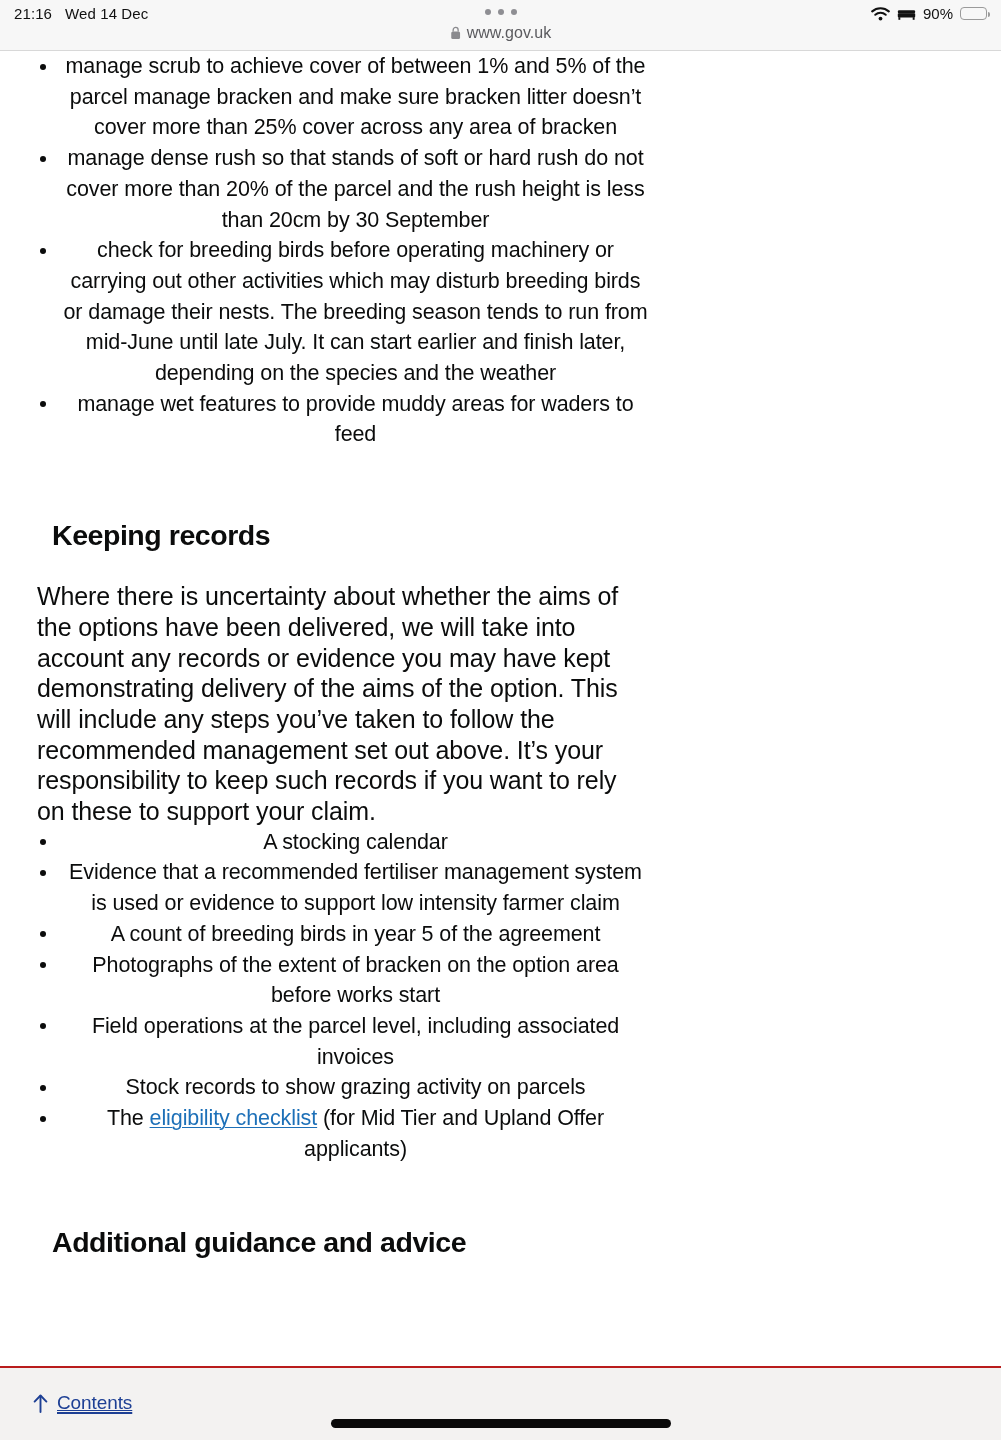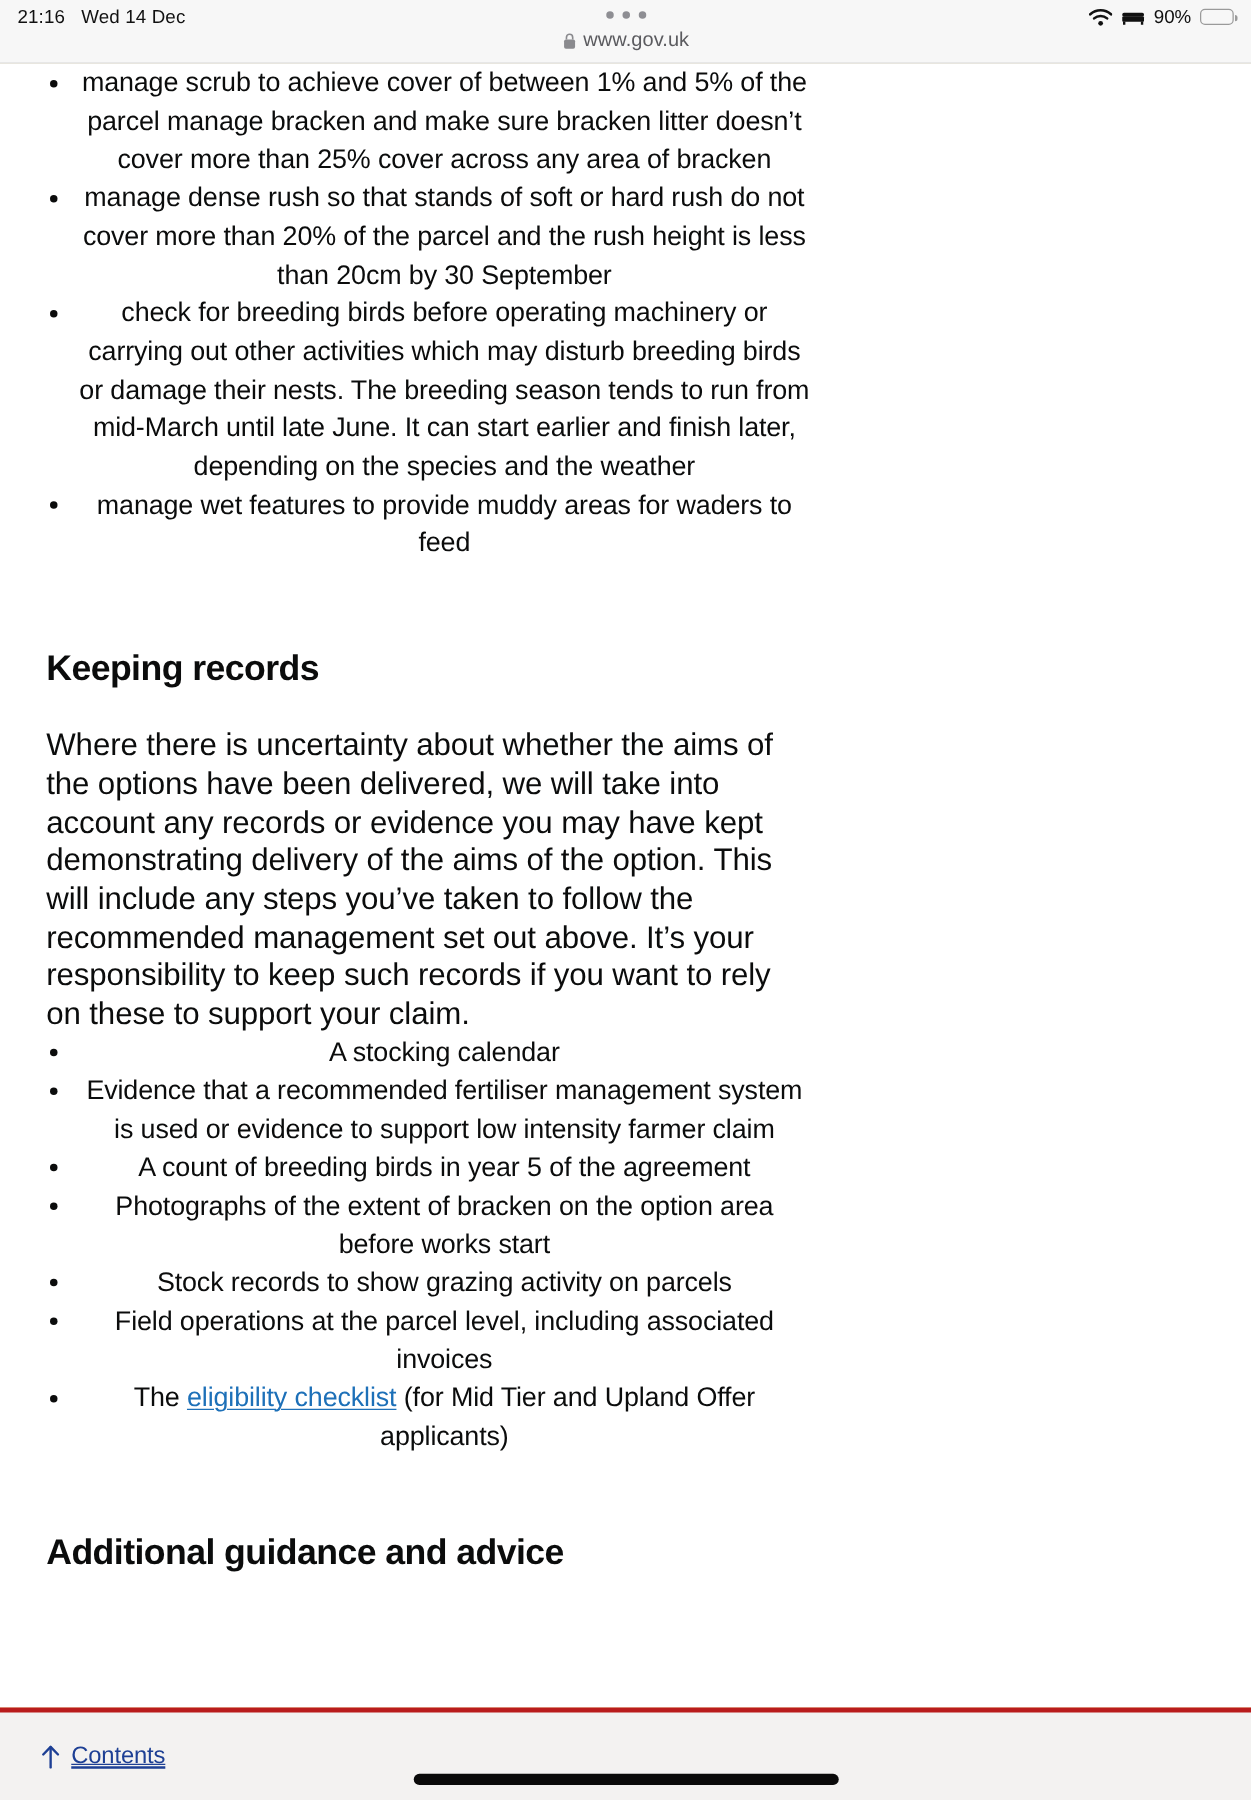--- a/index.html
+++ b/index.html
@@ -158,20 +158,21 @@
   }
 
   .first-list { padding-top: 13px; }
 
   h2.section-heading {
     font-size: 28.5px;
     line-height: 34px;
     font-weight: bold;
     letter-spacing: -0.45px;
     color: #0b0c0c;
+    margin-left: 15px;
   }
 
   .heading-records { margin-top: 68px; }
   .heading-additional { margin-top: 60px; }
 
   p.body-text {
     font-size: 25px;
     line-height: 30.7px;
     letter-spacing: -0.1px;
     color: #0b0c0c;
@@ -186,21 +187,21 @@
     text-underline-offset: 2px;
     text-decoration-thickness: 1.4px;
   }
 
   
   .contents-bar {
     position: relative;
     flex: 0 0 auto;
     height: 74px;
     background: #f3f2f1;
-    border-top: 4px solid #b91c1c;
+    border-top: 2px solid #b91c1c;
   }
 
   .contents-link {
     position: absolute;
     left: 33px;
     top: 24px;
     display: flex;
     align-items: center;
     gap: 9px;
     color: #1d3f94;
@@ -270,35 +271,35 @@
       </span>
     </div>
   </div>
 
   <div class="page">
     <div class="content">
 
       <ul class="bullets first-list">
         <li>manage scrub to achieve cover of between 1% and 5% of the parcel manage bracken and make sure bracken litter doesn’t cover more than 25% cover across any area of bracken</li>
         <li>manage dense rush so that stands of soft or hard rush do not cover more than 20% of the parcel and the rush height is less than 20cm by 30 September</li>
-        <li>check for breeding birds before operating machinery or carrying out other activities which may disturb breeding birds or damage their nests. The breeding season tends to run from mid-March until late June. It can start earlier and finish later, depending on the species and the weather</li>
+        <li>check for breeding birds before operating machinery or carrying out other activities which may disturb breeding birds or damage their nests. The breeding season tends to run from mid-June until late July. It can start earlier and finish later, depending on the species and the weather</li>
         <li>manage wet features to provide muddy areas for waders to feed</li>
       </ul>
 
       <h2 class="section-heading heading-records">Keeping records</h2>
 
       <p class="body-text">Where there is uncertainty about whether the aims of the options have been delivered, we will take into account any records or evidence you may have kept demonstrating delivery of the aims of the option. This will include any steps you’ve taken to follow the recommended management set out above. It’s your responsibility to keep such records if you want to rely on these to support your claim.</p>
 
       <ul class="bullets records-list">
         <li>A stocking calendar</li>
         <li>Evidence that a recommended fertiliser management system is used or evidence to support low intensity farmer claim</li>
         <li>A count of breeding birds in year 5 of the agreement</li>
         <li>Photographs of the extent of bracken on the option area before works start</li>
+        <li>Field operations at the parcel level, including associated invoices</li>
         <li>Stock records to show grazing activity on parcels</li>
-        <li>Field operations at the parcel level, including associated invoices</li>
         <li><span>The </span><a class="inline-link" href="#">eligibility checklist</a><span> (for Mid Tier and Upland Offer applicants)</span></li>
       </ul>
 
       <h2 class="section-heading heading-additional">Additional guidance and advice</h2>
 
     </div>
   </div>
 
   <div class="contents-bar">
     <a class="contents-link" href="#">

